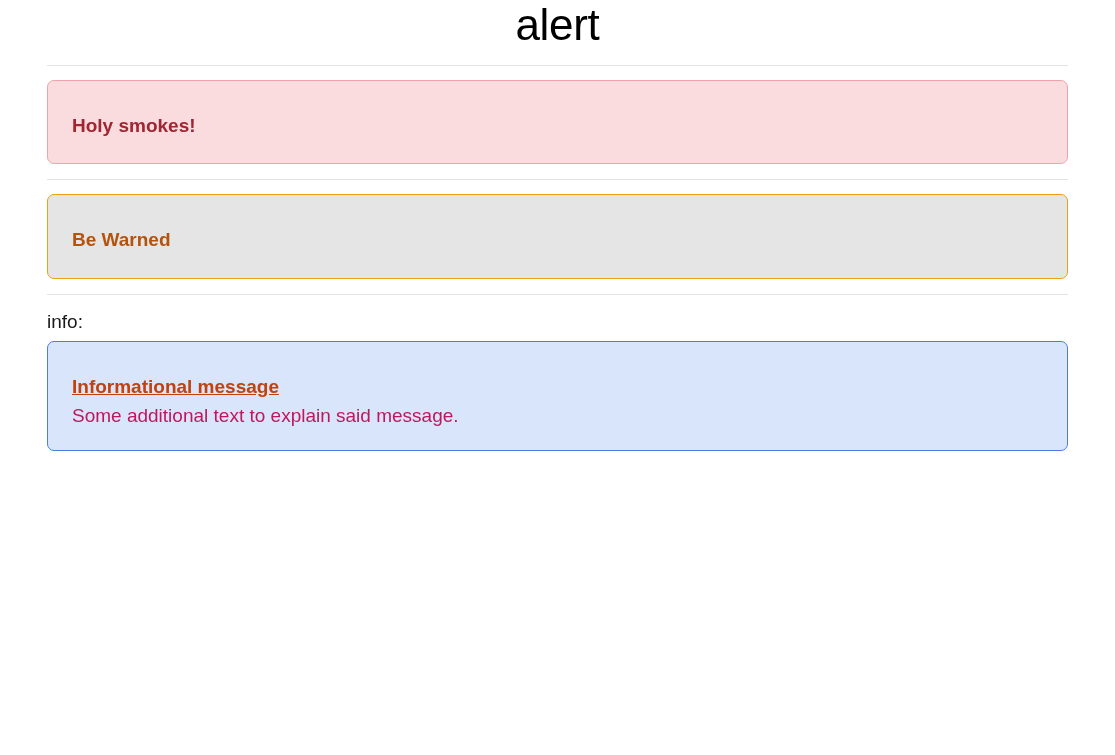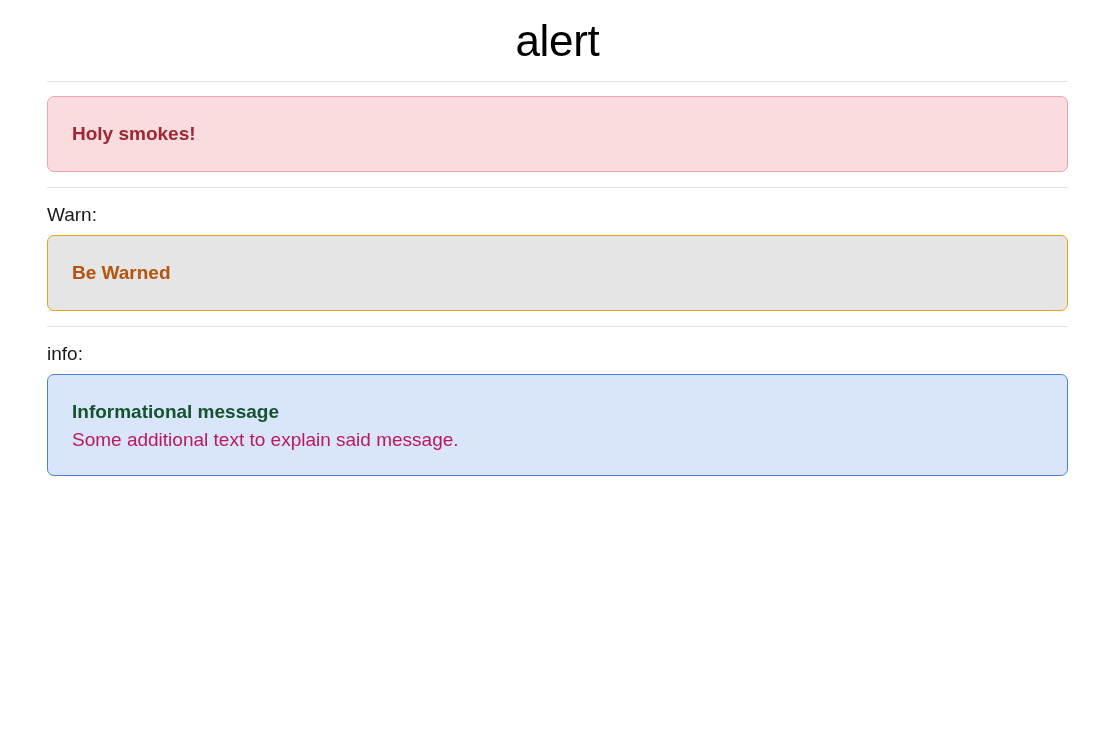--- a/index.html
+++ b/index.html
@@ -17,21 +17,21 @@
 
   .page {
     width: 1115px;
     height: 755px;
     box-sizing: border-box;
     padding: 0 41px;
   }
 
   .page-title {
     margin: 0;
-    padding: 16px 0 14px 0;
+    padding: 0 0 14px 0;
     text-align: center;
     font-size: 44px;
     font-weight: 400;
     line-height: 1.15;
     color: #000000;
     letter-spacing: -0.3px;
   }
 
   .divider {
     height: 1px;
@@ -56,21 +56,21 @@
     margin: 0 6px;
     border: 1px solid transparent;
     border-radius: 7px;
     padding: 22px 24px 22px 24px;
   }
 
   .alert-title {
     font-size: 19px;
     font-weight: 700;
     line-height: 1.34;
-    margin: 2px 0 3px 0;
+    margin: 10px 0 3px 0;
   }
 
   .alert-body {
     font-size: 19px;
     font-weight: 400;
     line-height: 1.34;
     margin: 0;
   }
 
   
@@ -87,21 +87,21 @@
     border-color: #e8a317;
   }
   .alert-warn .alert-title { color: #b5530d; }
   .alert-warn .alert-body  { color: #bf6419; }
 
   
   .alert-info {
     background: #d8e5fb;
     border-color: #4a7fe0;
   }
-  .alert-info .alert-title { color: #14532d; }
+  .alert-info .alert-title { color: #c2410c; text-decoration: underline; }
   .alert-info .alert-body  { color: #be185d; }
 
   .section-spacer { height: 15px; }
 </style>
 </head>
 <body>
 
 <div class="page">
 
   <h1 class="page-title">alert</h1>
@@ -111,21 +111,20 @@
   <div class="section">
     <div class="alert alert-error">
       <div class="alert-title">Holy smokes!</div>
     </div>
   </div>
 
   <div class="section-spacer"></div>
   <hr class="divider">
 
   <div class="section">
-    <div class="section-label">Warn:</div>
     <div class="alert alert-warn">
       <div class="alert-title">Be Warned</div>
     </div>
   </div>
 
   <div class="section-spacer"></div>
   <hr class="divider">
 
   <div class="section">
     <div class="section-label">info:</div>

